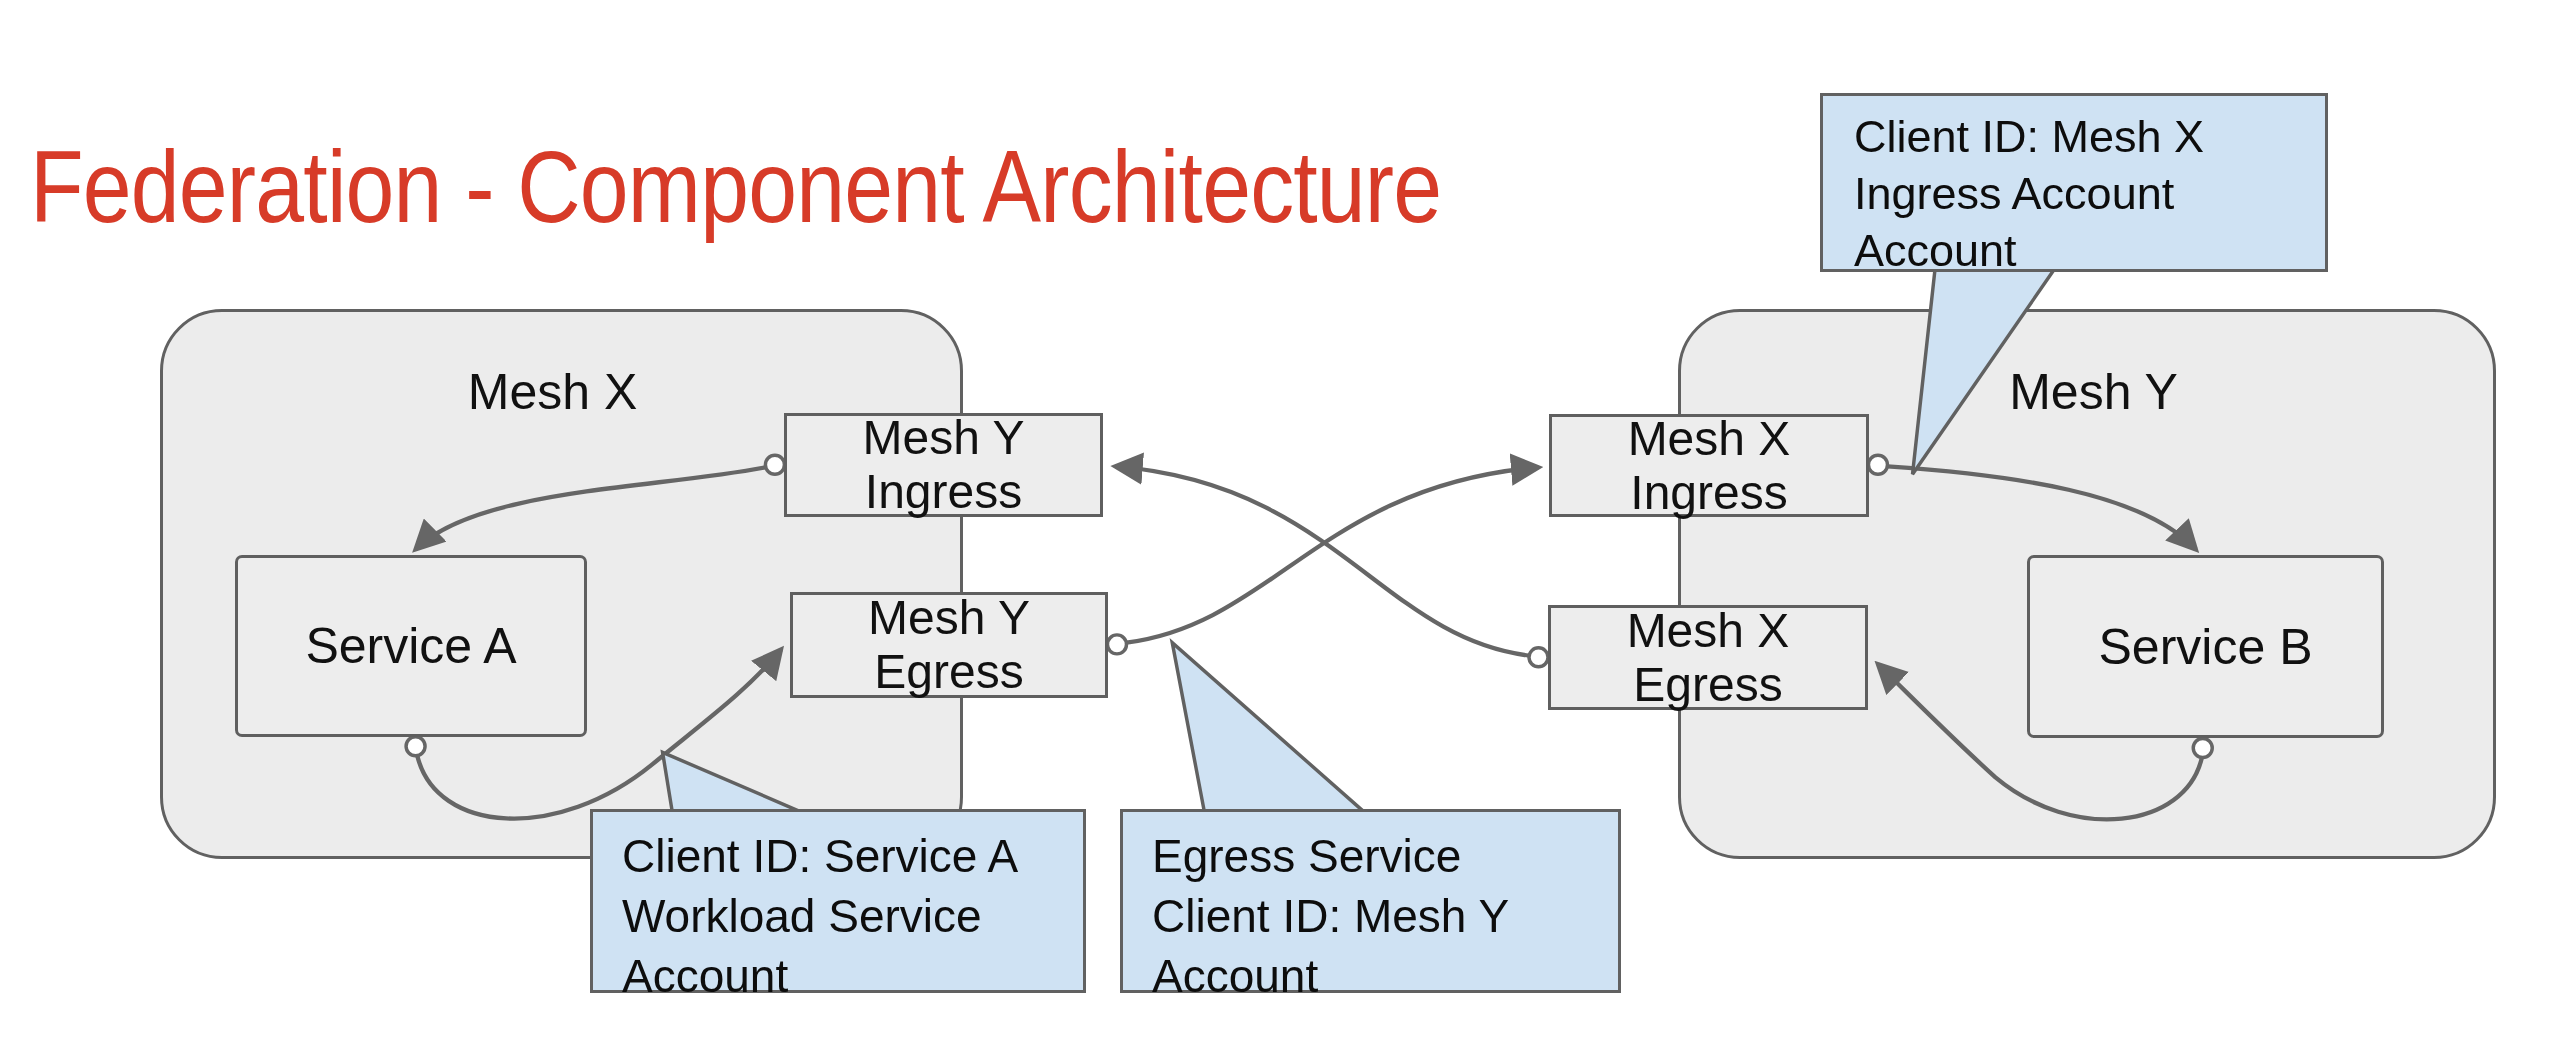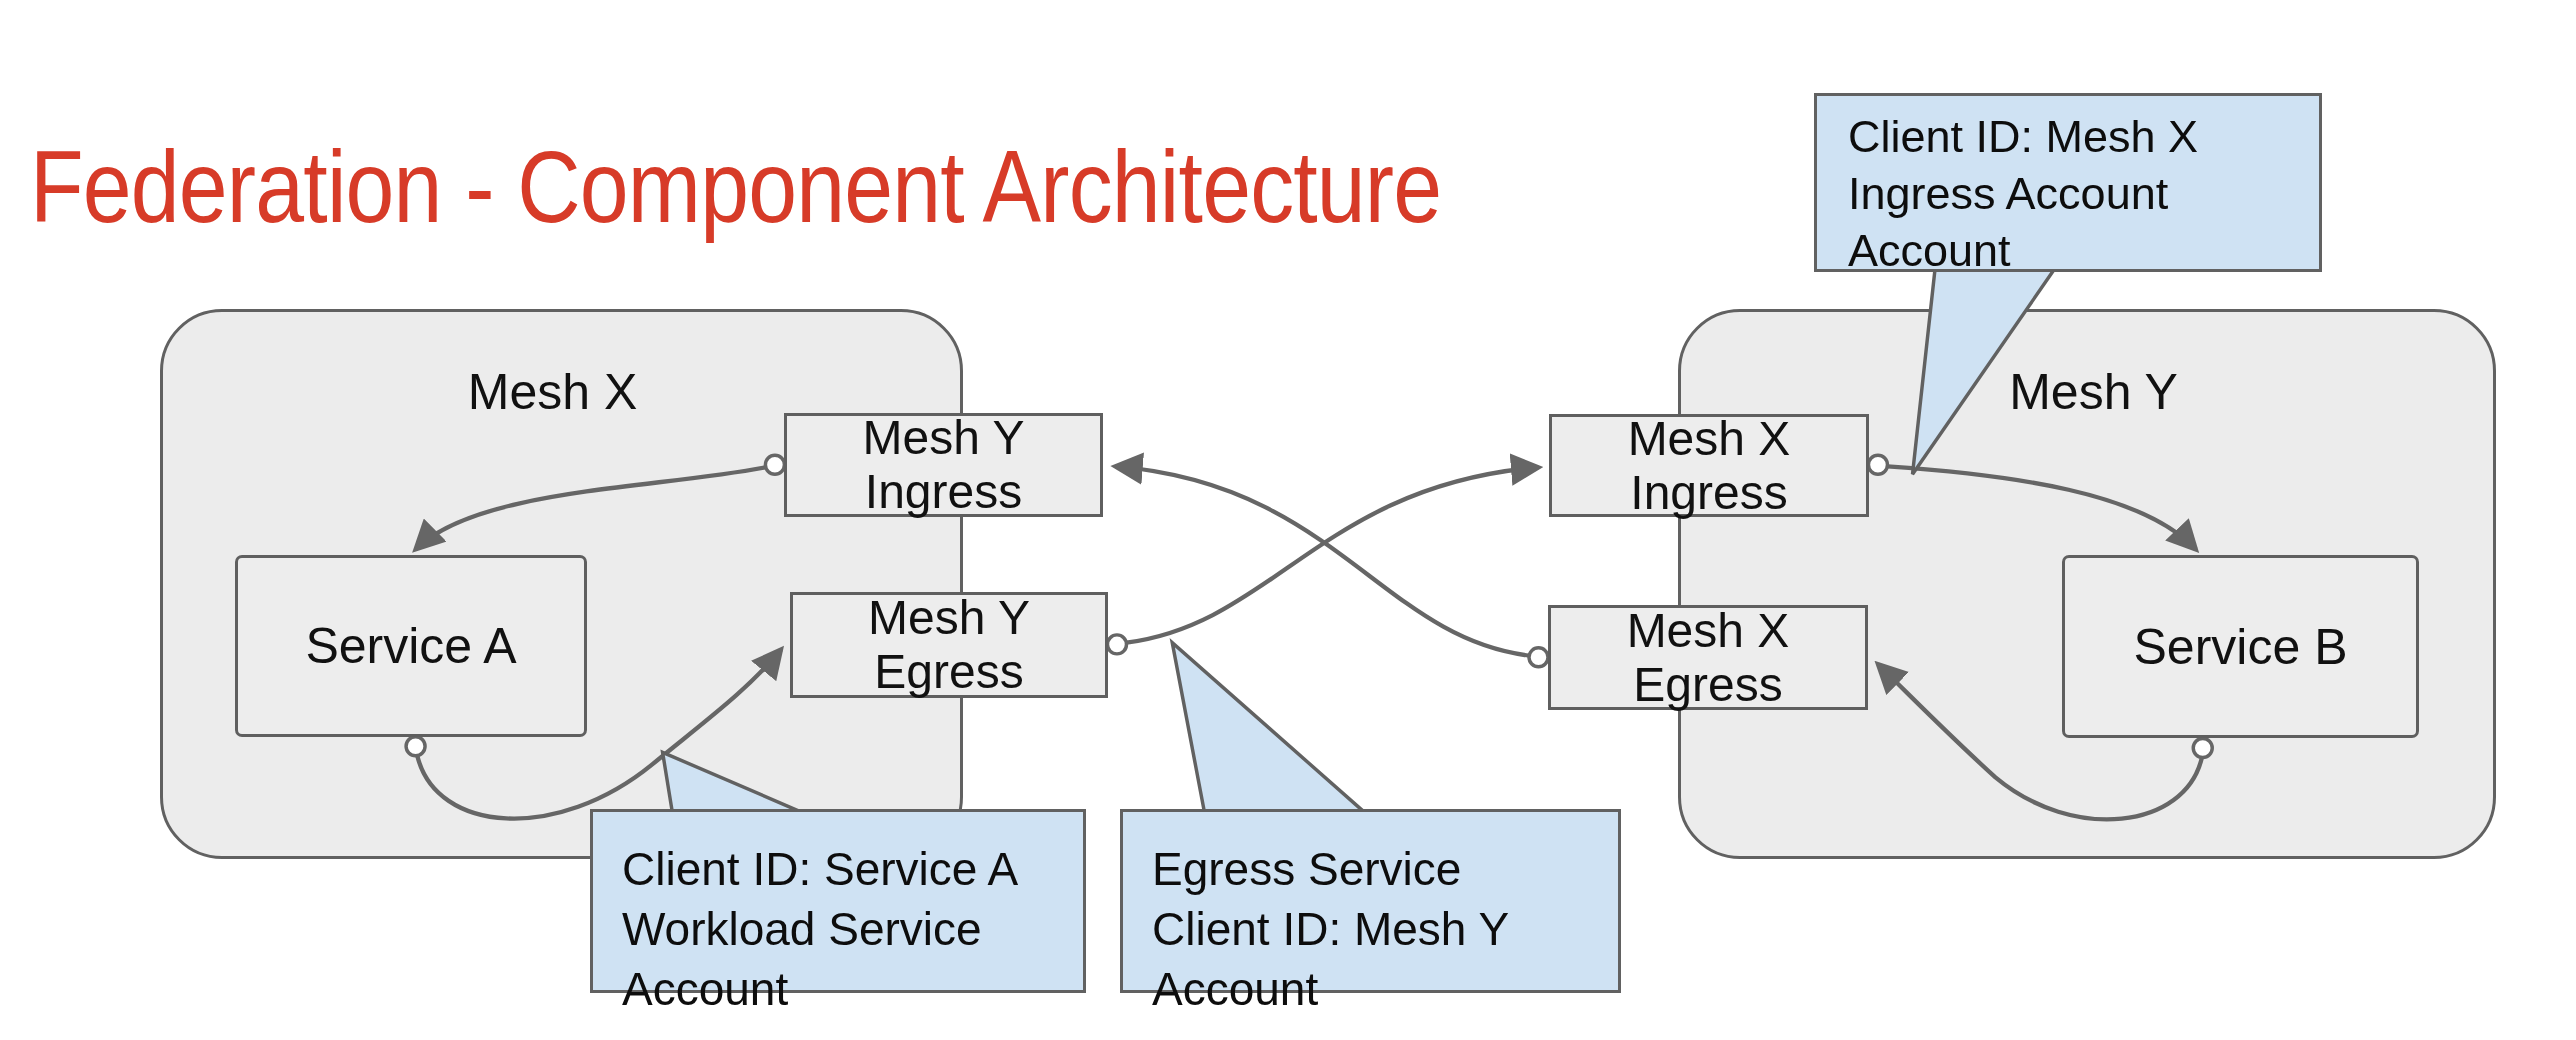--- a/index.html
+++ b/index.html
@@ -25,22 +25,22 @@
     position:absolute;background:#ededed;border:3.5px solid #5f5f5f;z-index:3;
     display:flex;flex-direction:column;align-items:center;justify-content:center;
     color:#111;font-size:48px;line-height:54px;text-align:center;box-sizing:border-box;
   }
   .service{border-radius:7px;font-size:50px;}
   .callout{
     position:absolute;background:#cfe2f3;border:3.5px solid #616161;z-index:4;
     color:#0d0d0d;box-sizing:border-box;white-space:nowrap;
   }
   .callout span{display:block;}
-  .co-top{font-size:45px;line-height:57px;padding:12px 8px 0 31px;}
-  .co-bottom{font-size:46px;line-height:60px;padding:27px 0 0 29px;}
+  .co-top{font-size:45px;line-height:57px;padding:12px 8px 0 31px;margin-left:6px;}
+  .co-bottom{font-size:46px;line-height:60px;padding:14px 0 0 29px;}
 </style>
 </head>
 <body>
 
 <div class="canvas">
 
   <div class="title">Federation - Component Architecture</div>
 
   <div class="container" style="left:160px;top:309px;width:803px;height:550px;"></div>
   <div class="container" style="left:1678px;top:309px;width:818px;height:550px;"></div>
@@ -76,21 +76,21 @@
       <circle cx="1293" cy="746" r="11"></circle>
       <circle cx="1781" cy="761" r="11"></circle>
       <circle cx="2174" cy="538" r="11"></circle>
       <circle cx="2550" cy="866" r="11"></circle>
     </g>
   </svg>
 
   <div class="node service" style="left:235px;top:555px;width:352px;height:182px;">
     <span>Service A</span>
   </div>
-  <div class="node service" style="left:2027px;top:555px;width:357px;height:183px;margin-left:35px;">
+  <div class="node service" style="left:2027px;top:555px;width:357px;height:183px;">
     <span>Service B</span>
   </div>
 
   <div class="node" style="left:784px;top:413px;width:319px;height:104px;">
     <span>Mesh Y</span>
     <span>Ingress</span>
   </div>
   <div class="node" style="left:790px;top:592px;width:318px;height:106px;">
     <span>Mesh Y</span>
     <span>Egress</span>

